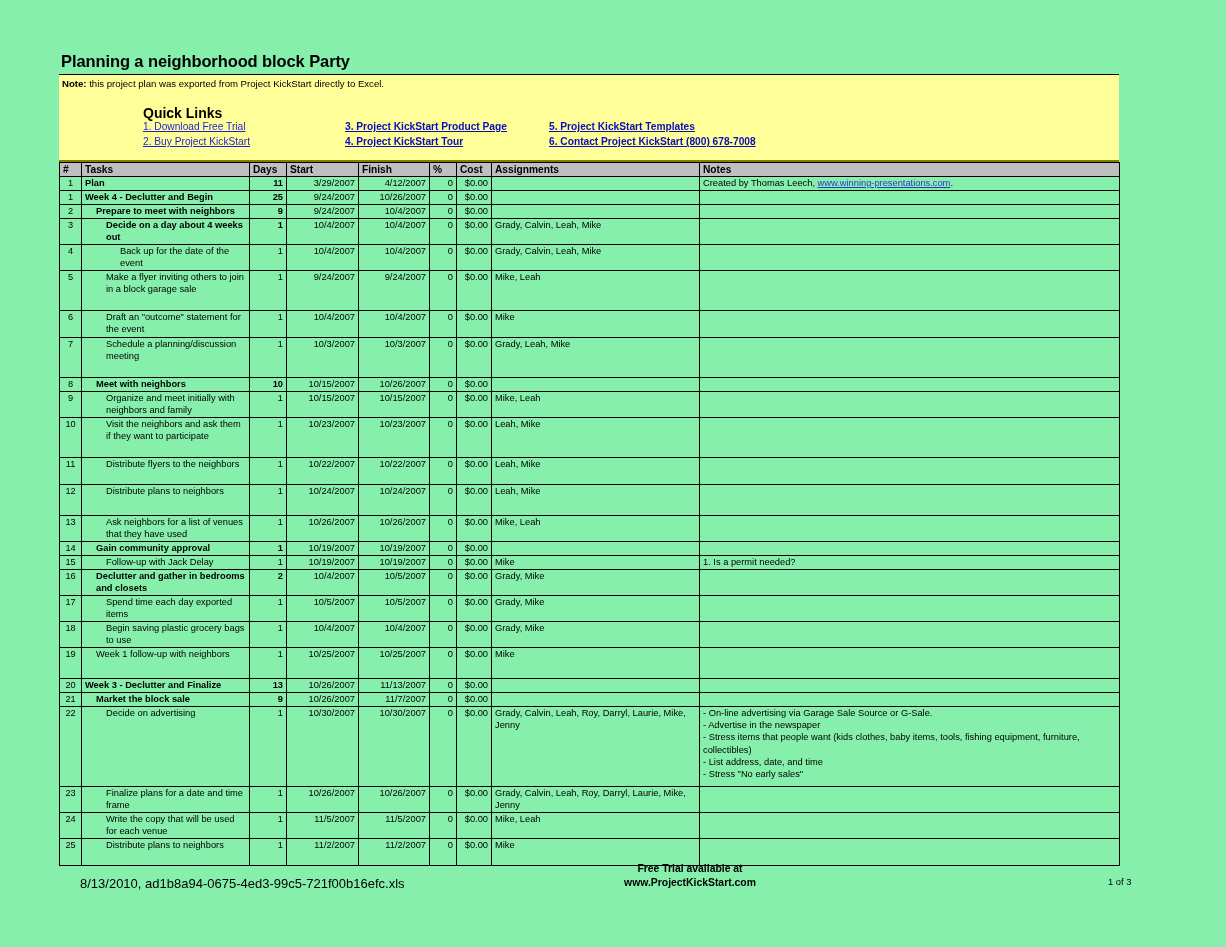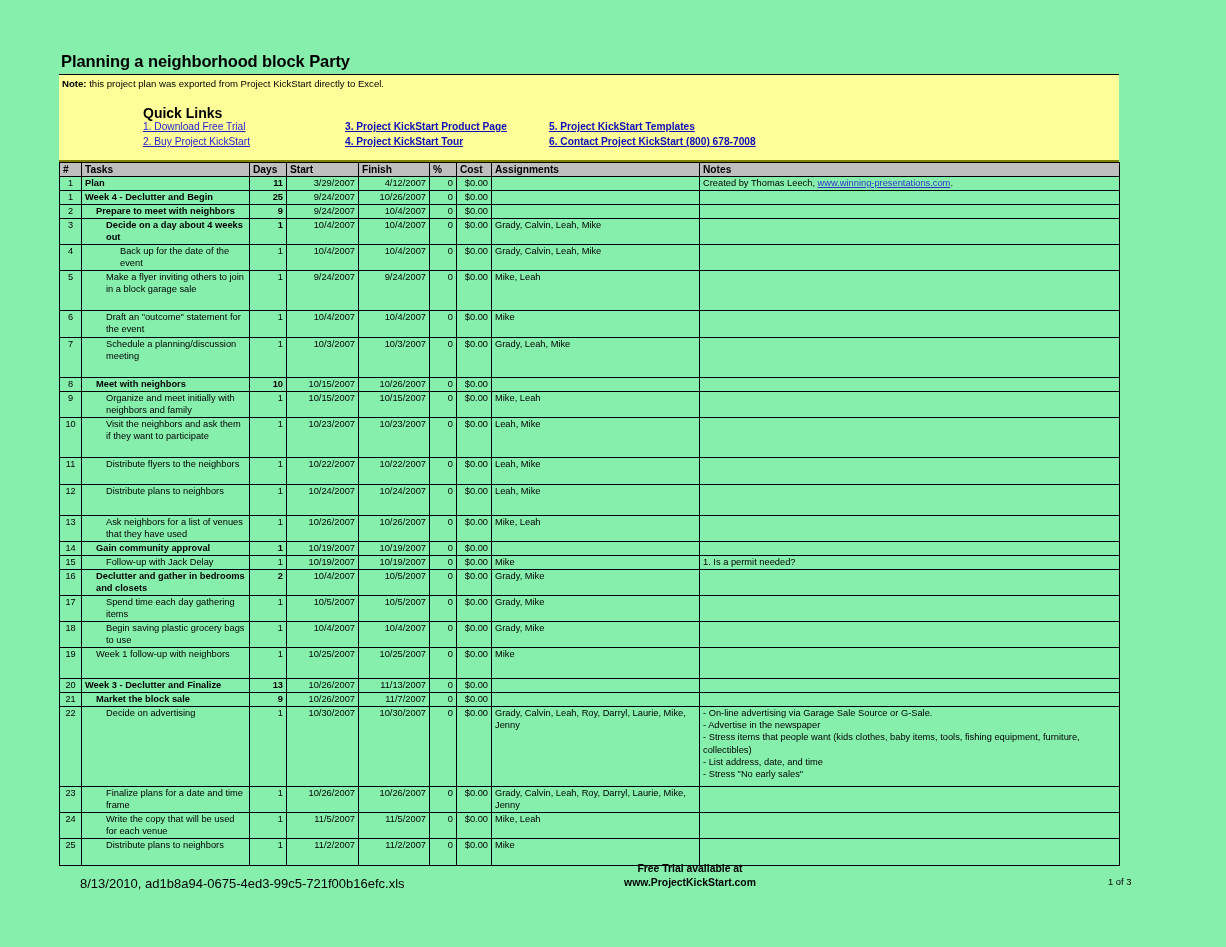--- a/index.html
+++ b/index.html
@@ -354,21 +354,21 @@
           <td class="days" style="font-weight: bold;">2</td>
           <td class="start">10/4/2007</td>
           <td class="finish">10/5/2007</td>
           <td class="pct">0</td>
           <td class="cost">$0.00</td>
           <td class="assign">Grady, Mike</td>
           <td class="notes"></td>
         </tr>
         <tr style="height: 26px;">
           <td class="idx">17</td>
-          <td class="task lvl2">Spend time each day gathering items</td>
+          <td class="task lvl2">Spend time each day exported items</td>
           <td class="days">1</td>
           <td class="start">10/5/2007</td>
           <td class="finish">10/5/2007</td>
           <td class="pct">0</td>
           <td class="cost">$0.00</td>
           <td class="assign">Grady, Mike</td>
           <td class="notes"></td>
         </tr>
         <tr style="height: 26px;">
           <td class="idx">18</td>

